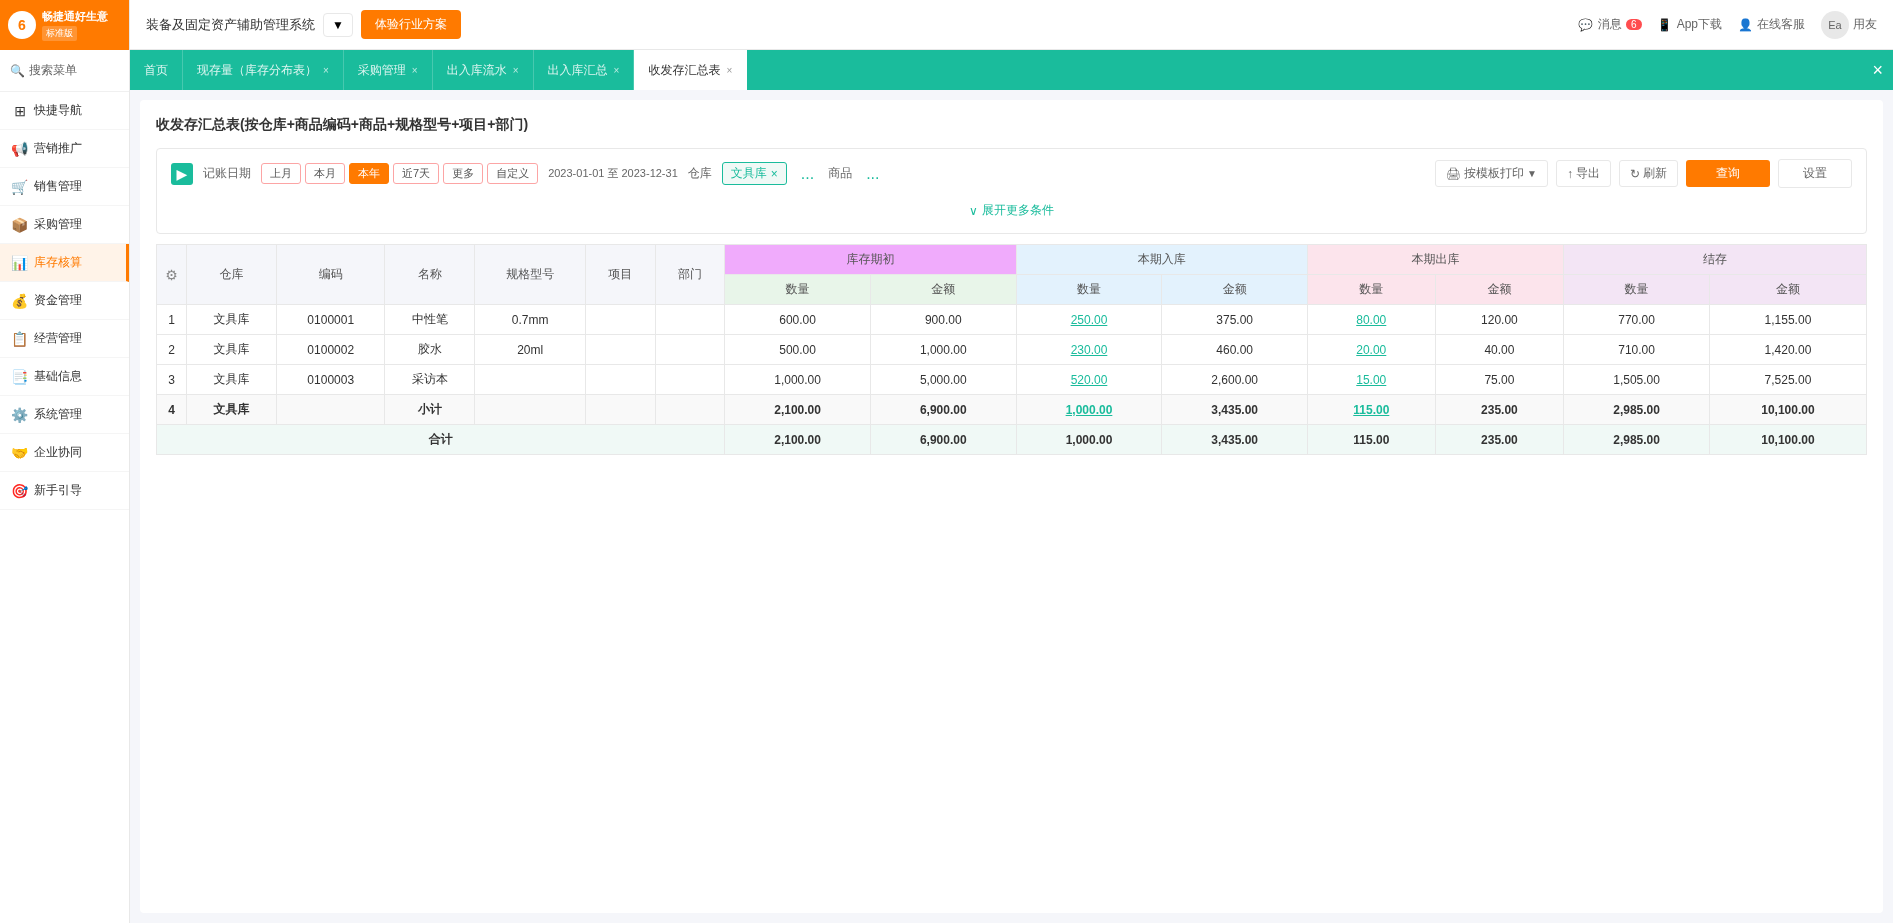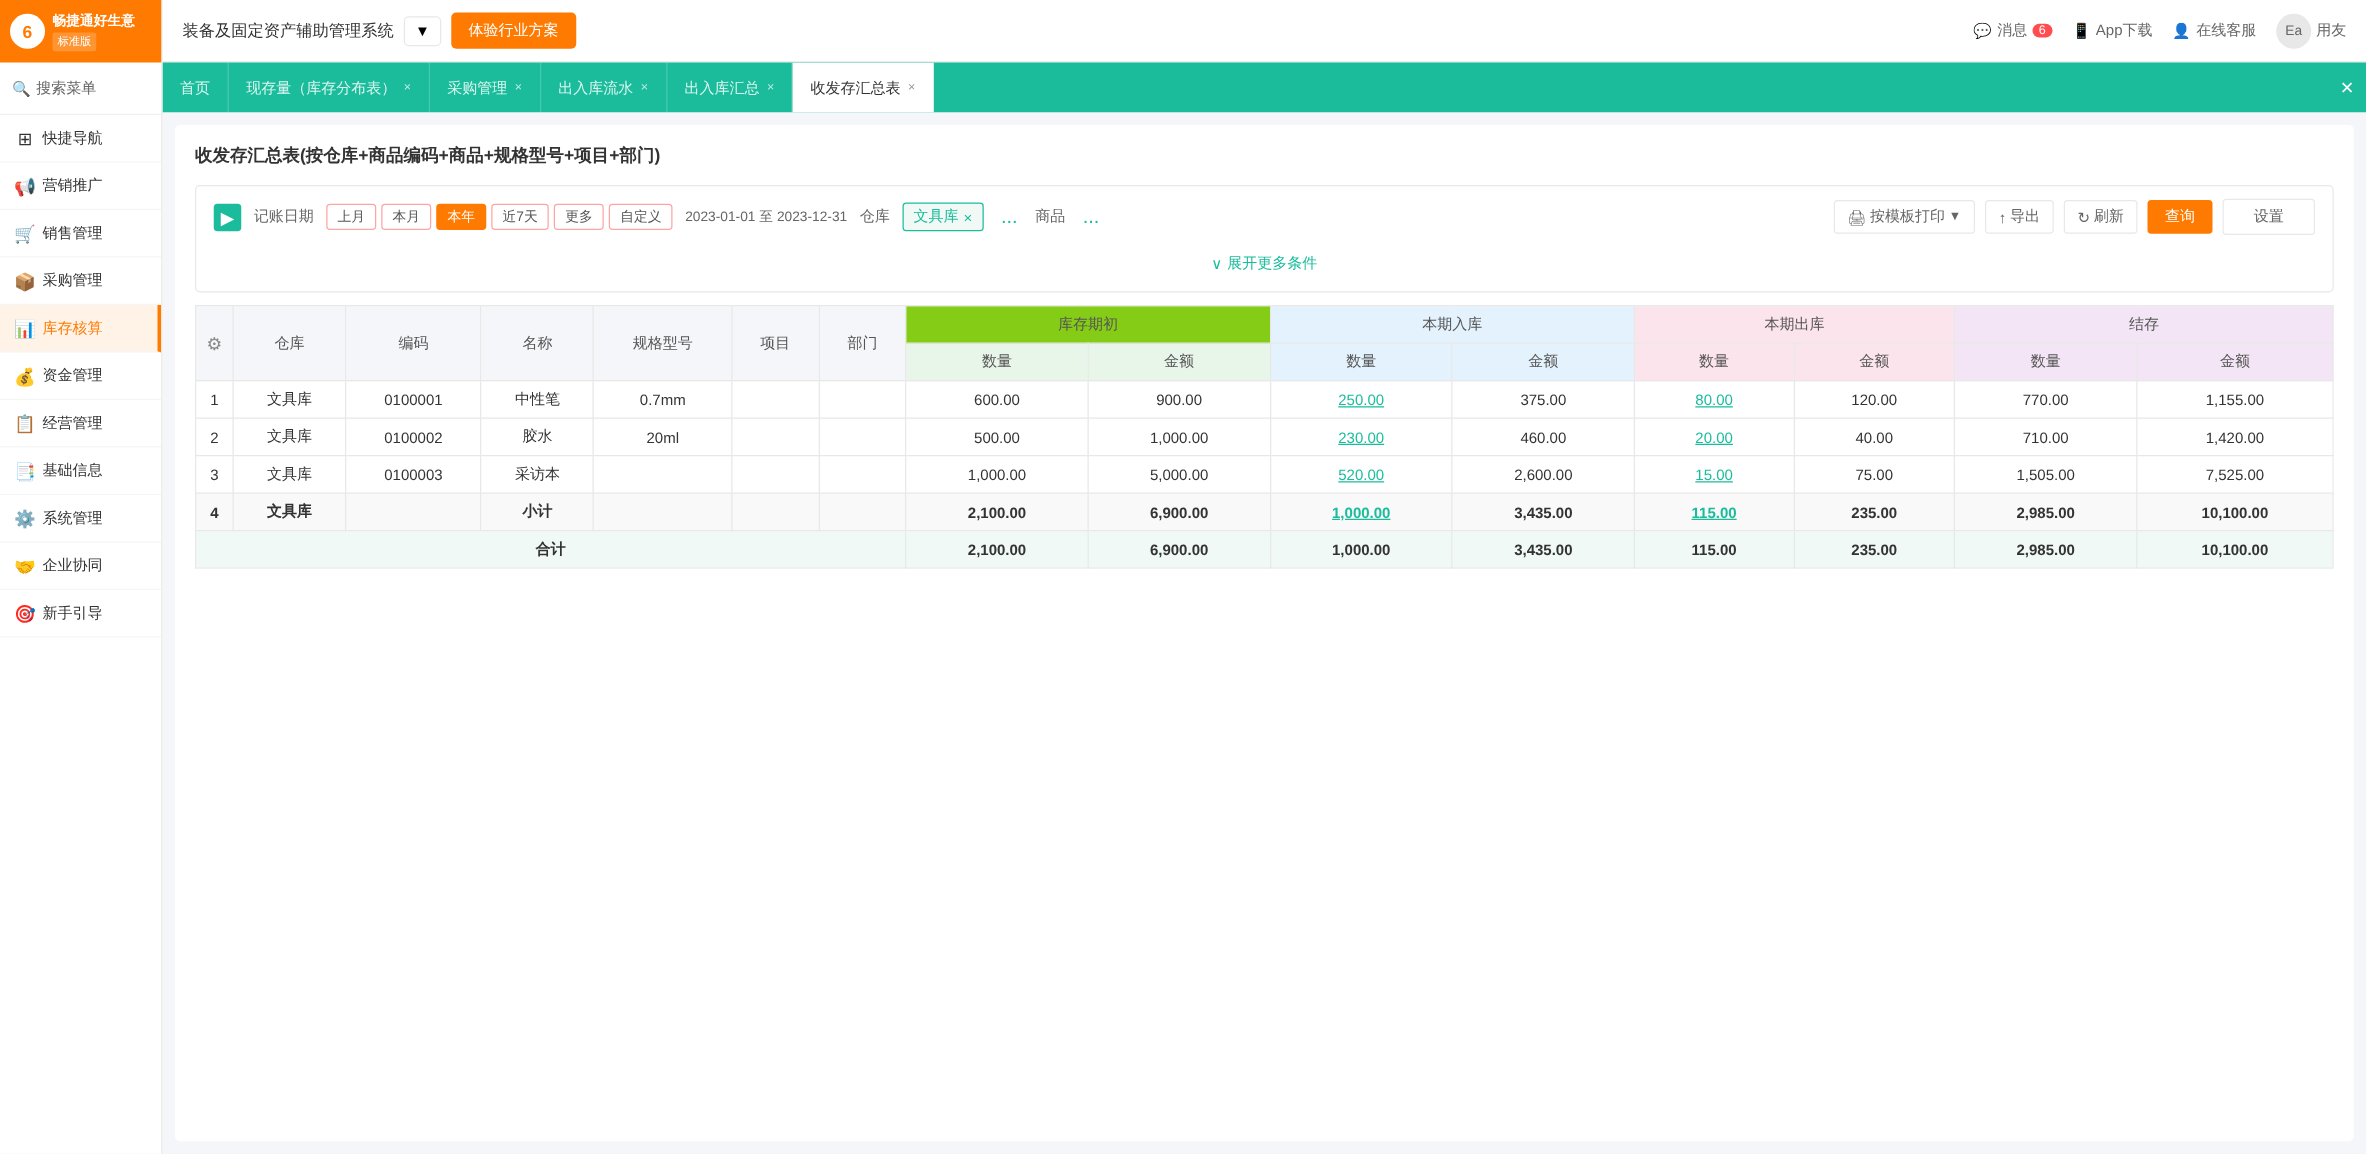--- a/index.html
+++ b/index.html
@@ -45,21 +45,21 @@
     .page-title { font-size: 14px; font-weight: bold; color: #333; margin-bottom: 14px; }
     .filter-label { color: #666; font-size: 12px; white-space: nowrap; }
     .date-btns { display: flex; align-items: center; gap: 4px; }
     .date-btn { padding: 2px 8px; border: 1px solid #fca5a5; border-radius: 3px; cursor: pointer; font-size: 11px; color: #555; background: #fff; }
     .date-btn.active { background: #ff7a00; color: #fff; border-color: #ff7a00; }
     .date-range { color: #666; font-size: 11px; }
     .warehouse-tag { display: flex; align-items: center; gap: 4px; background: #f0f9f6; border: 1px solid #1abc9c; border-radius: 3px; padding: 2px 8px; color: #1abc9c; font-size: 12px; }
     .warehouse-tag-close { cursor: pointer; font-size: 12px; color: #1abc9c; }
     .ellipsis-btn { color: #1abc9c; cursor: pointer; font-size: 16px; padding: 0 4px; }
     .expand-btn { display: flex; align-items: center; gap: 4px; color: #1abc9c; cursor: pointer; font-size: 12px; border: none; background: none; justify-content: center; width: 100%; padding: 4px 0; }
-    .btn-query { background: #ff7a00; color: #fff; border: none; border-radius: 3px; padding: 5px 14px; cursor: pointer; font-size: 12px; }
+    .btn-query { background: #ff7a00; color: #fff; border: none; border-radius: 3px; padding: 5px 30px; cursor: pointer; font-size: 12px; }
     .btn-settings { background: #fff; color: #666; border: 1px solid #e8e8e8; border-radius: 3px; padding: 5px 24px; cursor: pointer; font-size: 12px; }
     .btn-print { display: flex; align-items: center; gap: 3px; background: #fff; color: #666; border: 1px solid #e8e8e8; border-radius: 3px; padding: 4px 10px; cursor: pointer; font-size: 12px; }
     .btn-export { display: flex; align-items: center; gap: 3px; background: #fff; color: #666; border: 1px solid #e8e8e8; border-radius: 3px; padding: 4px 10px; cursor: pointer; font-size: 12px; }
     .btn-refresh { display: flex; align-items: center; gap: 3px; background: #fff; color: #666; border: 1px solid #e8e8e8; border-radius: 3px; padding: 4px 10px; cursor: pointer; font-size: 12px; }
 
     
     .table-wrapper { overflow-x: auto; margin-top: 10px; }
     table { width: 100%; border-collapse: collapse; font-size: 12px; }
     thead tr th { background: #f5f6fa; border: 1px solid #e8e8e8; padding: 6px 8px; text-align: center; font-weight: 500; color: #555; white-space: nowrap; }
     tbody tr td { border: 1px solid #e8e8e8; padding: 6px 8px; text-align: center; color: #333; white-space: nowrap; }
@@ -275,21 +275,21 @@
                 <div>编码</div>
               </th>
               <th rowspan="2">
                 <div>名称</div>
               </th>
               <th rowspan="2">
                 <div>规格型号</div>
               </th>
               <th rowspan="2">项目</th>
               <th rowspan="2">部门</th>
-              <th colspan="2" style="background:#84cc16;">库存期初</th>
+              <th colspan="2" style="background:#f0abfc;">库存期初</th>
               <th colspan="2" style="background:#e3f2fd;">本期入库</th>
               <th colspan="2" style="background:#fce4ec;">本期出库</th>
               <th colspan="2" style="background:#f3e5f5;">结存</th>
             </tr>
             <tr>
               <th style="background:#e8f5e9;">数量</th>
               <th style="background:#e8f5e9;">金额</th>
               <th style="background:#e3f2fd;">数量</th>
               <th style="background:#e3f2fd;">金额</th>
               <th style="background:#fce4ec;">数量</th>

